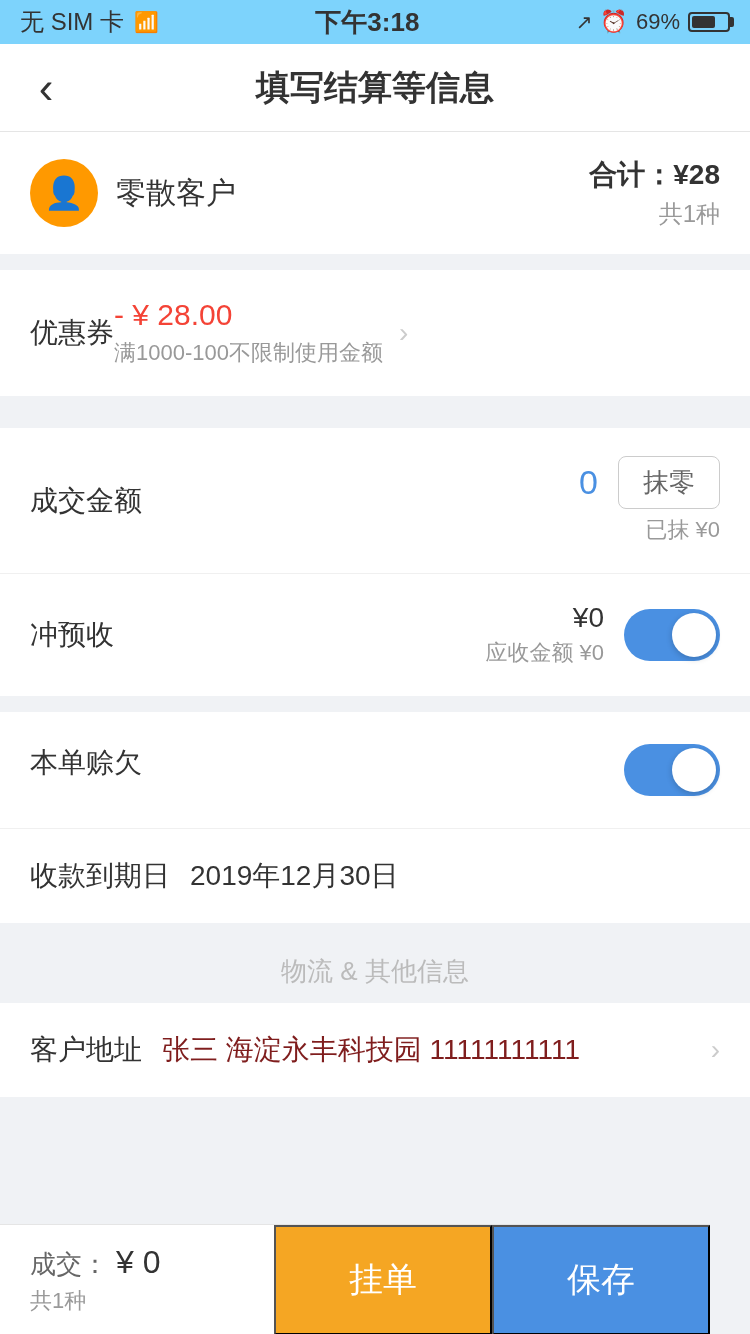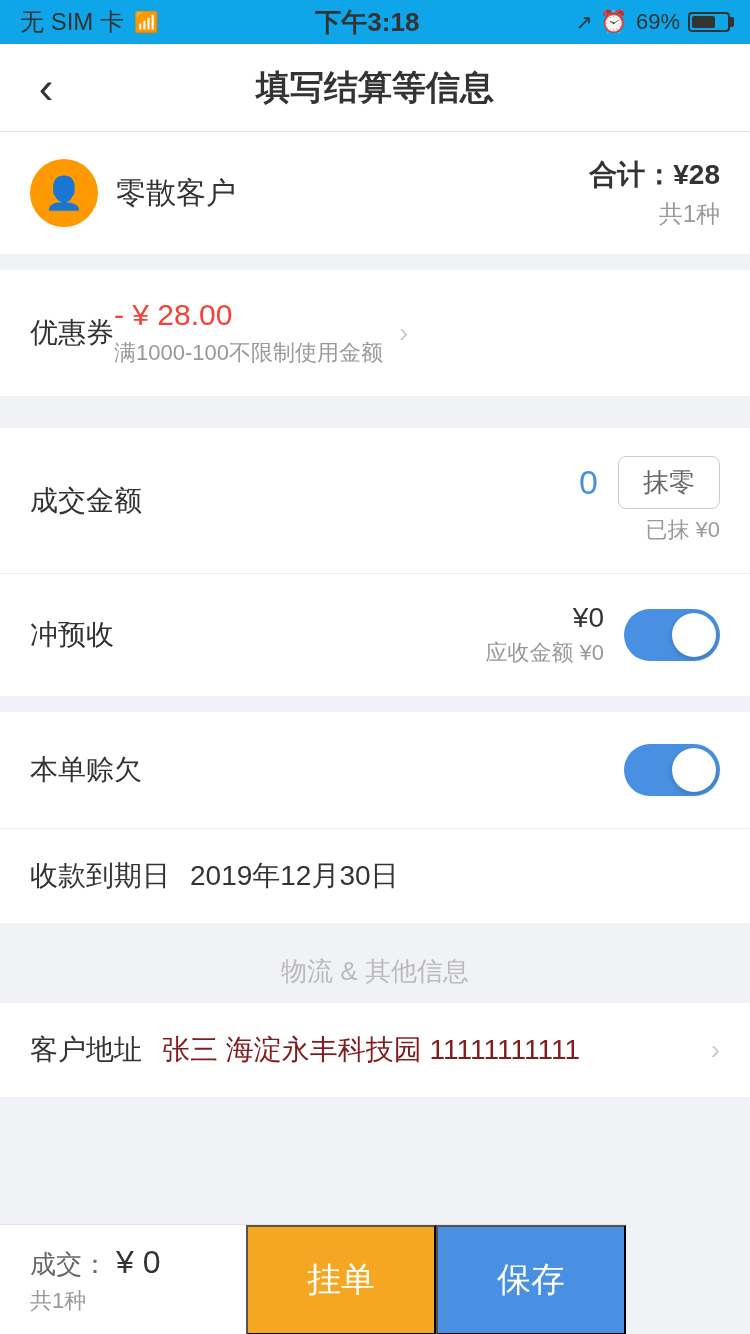--- a/index.html
+++ b/index.html
@@ -10,21 +10,21 @@
       font-family: -apple-system, 'PingFang SC', 'Helvetica Neue', sans-serif;
       background: #f0f2f5;
       font-size: 28px;
       color: #333;
     }
 
     
     .status-bar {
       width: 100%;
       height: 44px;
-      background: #0ea5e9;
+      background: #7dd3fc;
       display: flex;
       align-items: center;
       justify-content: space-between;
       padding: 0 20px;
       font-size: 24px;
       font-weight: 500;
       text-align: right;
     }
     .status-left { display: flex; align-items: center; gap: 10px; }
     .status-right { display: flex; align-items: center; gap: 8px; font-size: 22px; }
@@ -144,21 +144,21 @@
     }
     .toggle-knob {
       position: absolute; top: 4px; right: 4px;
       width: 44px; height: 44px; border-radius: 50%; background: #fff;
       box-shadow: 0 2px 6px rgba(0,0,0,0.2);
     }
 
     
     .debt-row {
       padding: 32px 30px;
-      display: flex; align-items: center; justify-content: space-between;
+      display: flex; align-items: flex-start; justify-content: space-between;
       background: #fff;
     }
     .debt-label { font-size: 28px; color: #333; }
 
     
     .date-row {
       padding: 28px 30px;
       display: flex; align-items: center;
       background: #fff;
       border-top: 1px solid #f0f0f0;
@@ -183,21 +183,21 @@
     }
     .address-label { font-size: 28px; color: #333; min-width: 100px; }
     .address-value { font-size: 28px; color: #7f1d1d; flex: 1; margin-left: 20px; }
     .address-chevron { color: #ccc; font-size: 28px; }
 
     
     .bottom-spacer { height: 120px; }
 
     
     .footer {
-      position: fixed; bottom: 0; left: 0; width: 626px;
+      position: fixed; bottom: 0; left: 0; width: 710px;
       height: 110px;
       background: #fff;
       display: flex; align-items: center;
       border-top: 1px solid #e5e5e5;
     }
     .footer-info {
       flex: 1; padding: 0 30px;
     }
     .footer-deal { font-size: 26px; color: #666; }
     .footer-amount { font-size: 32px; color: #333; font-weight: 500; }

